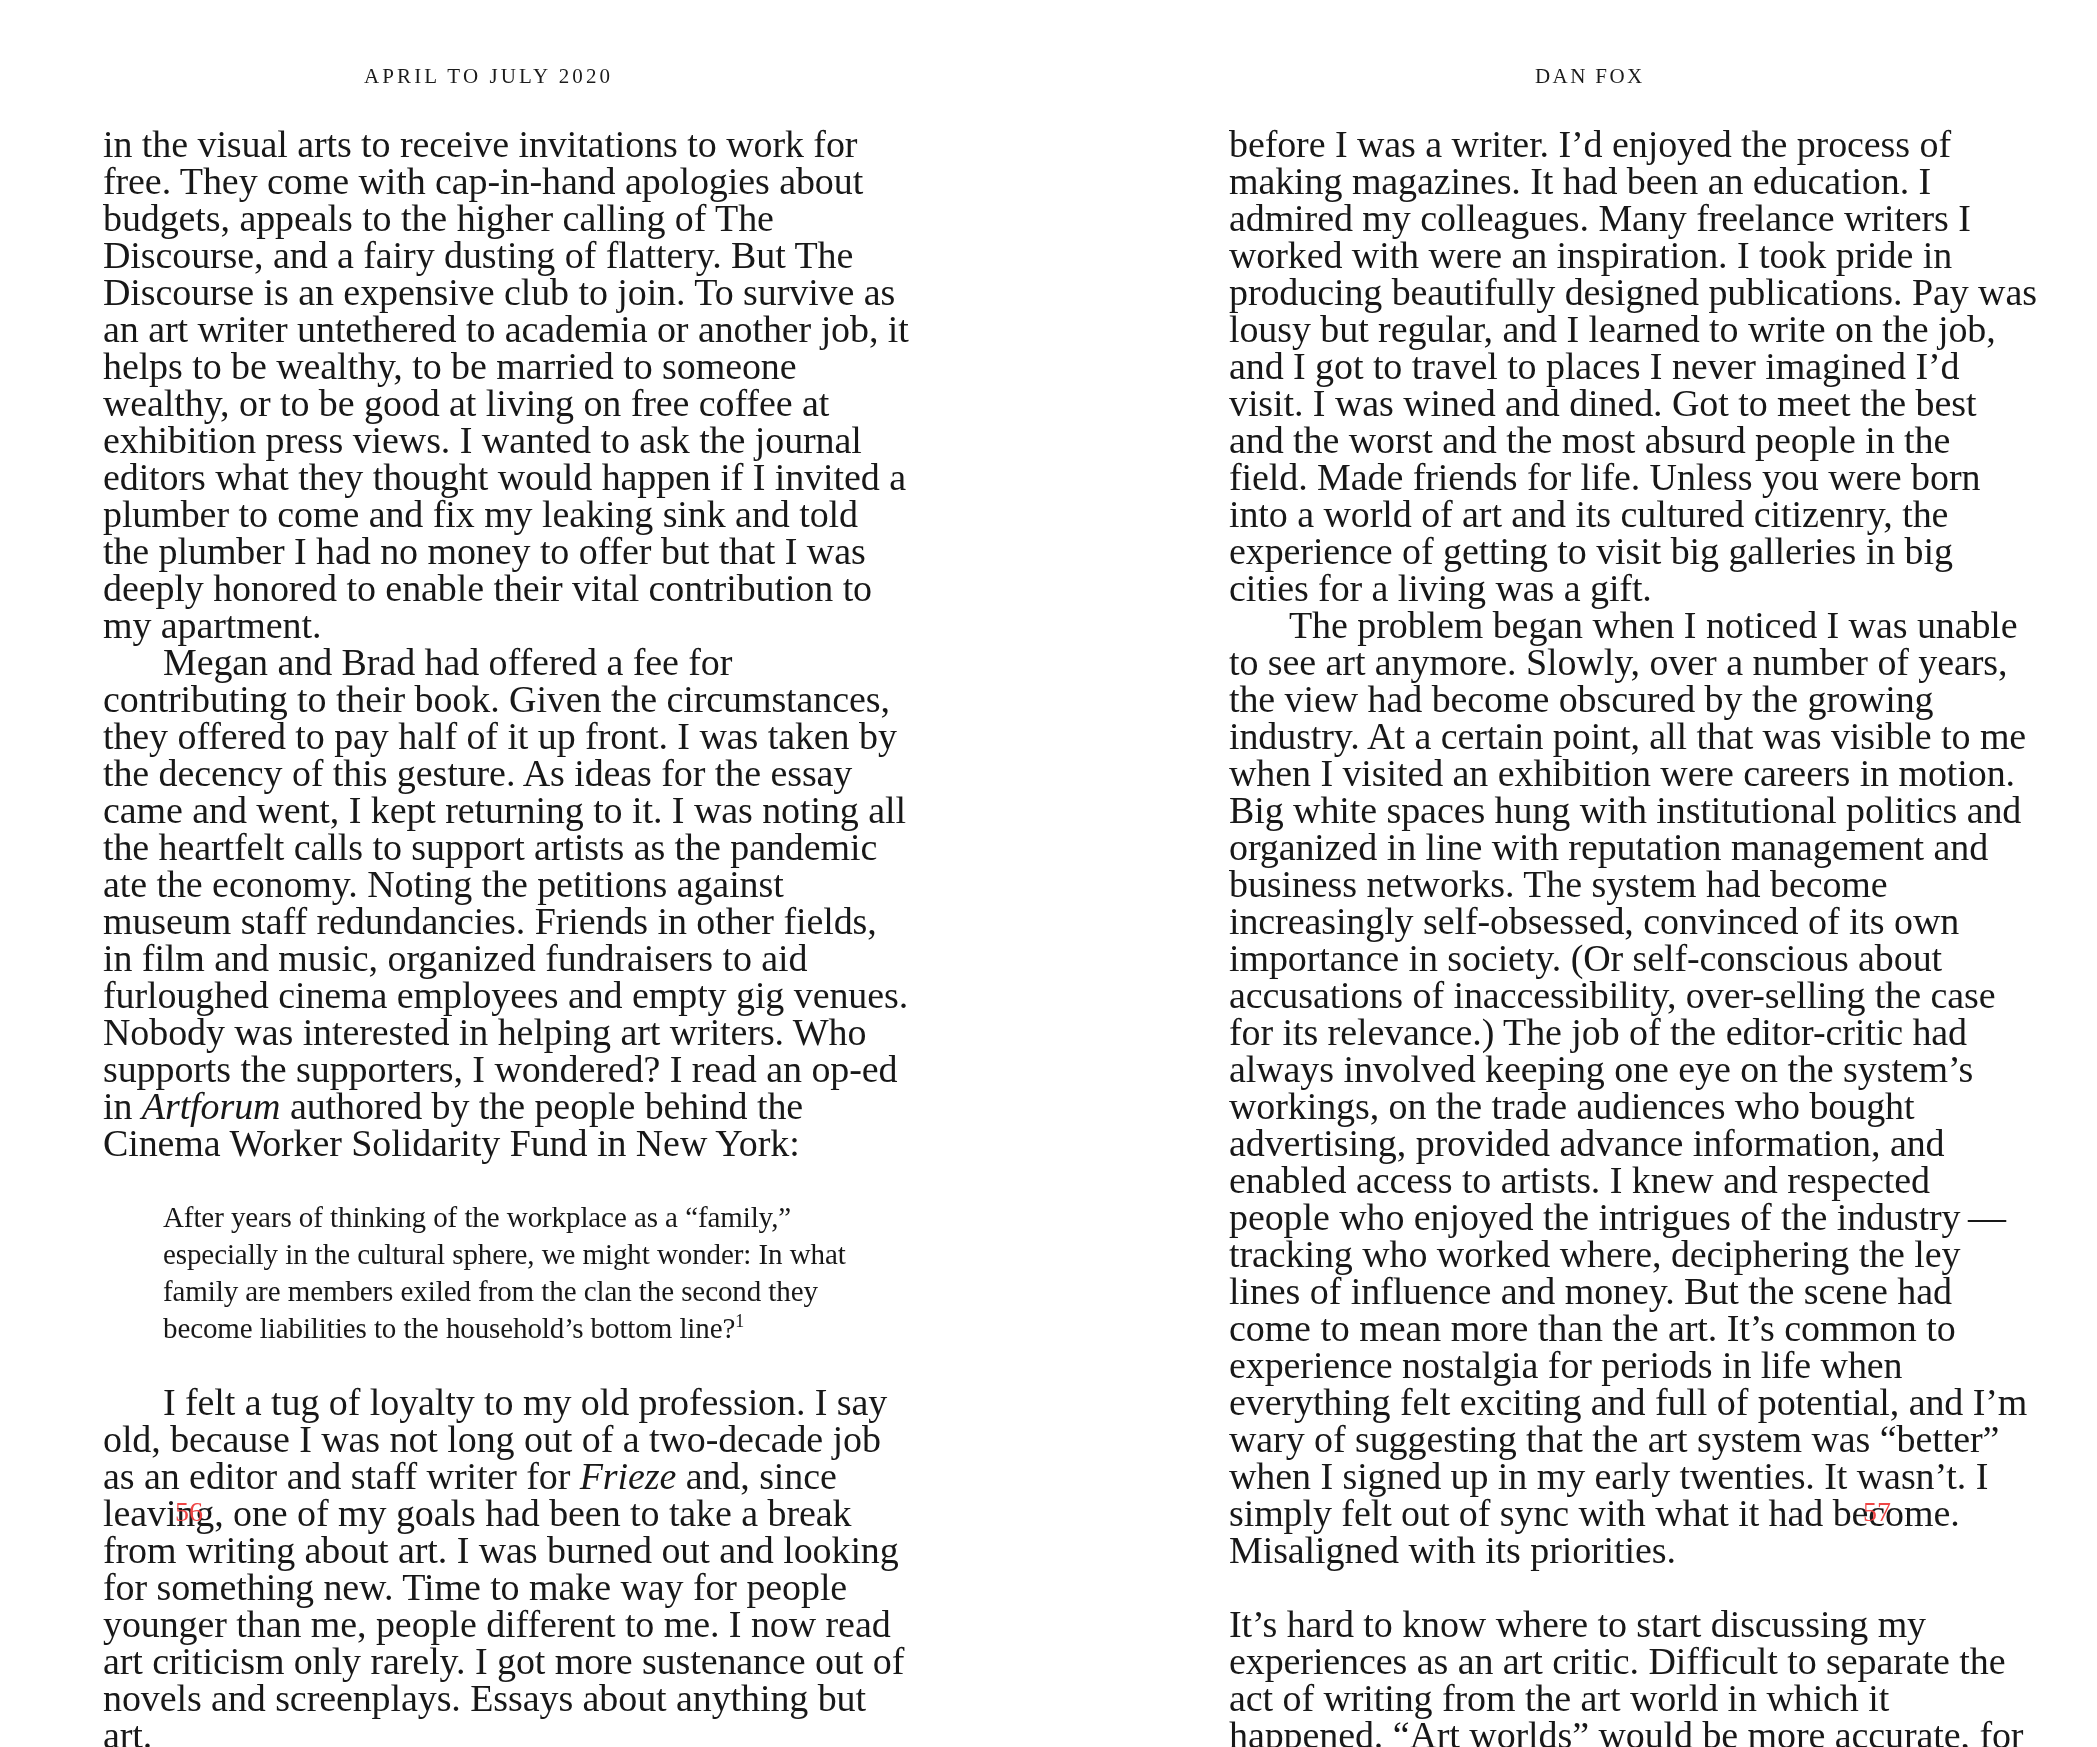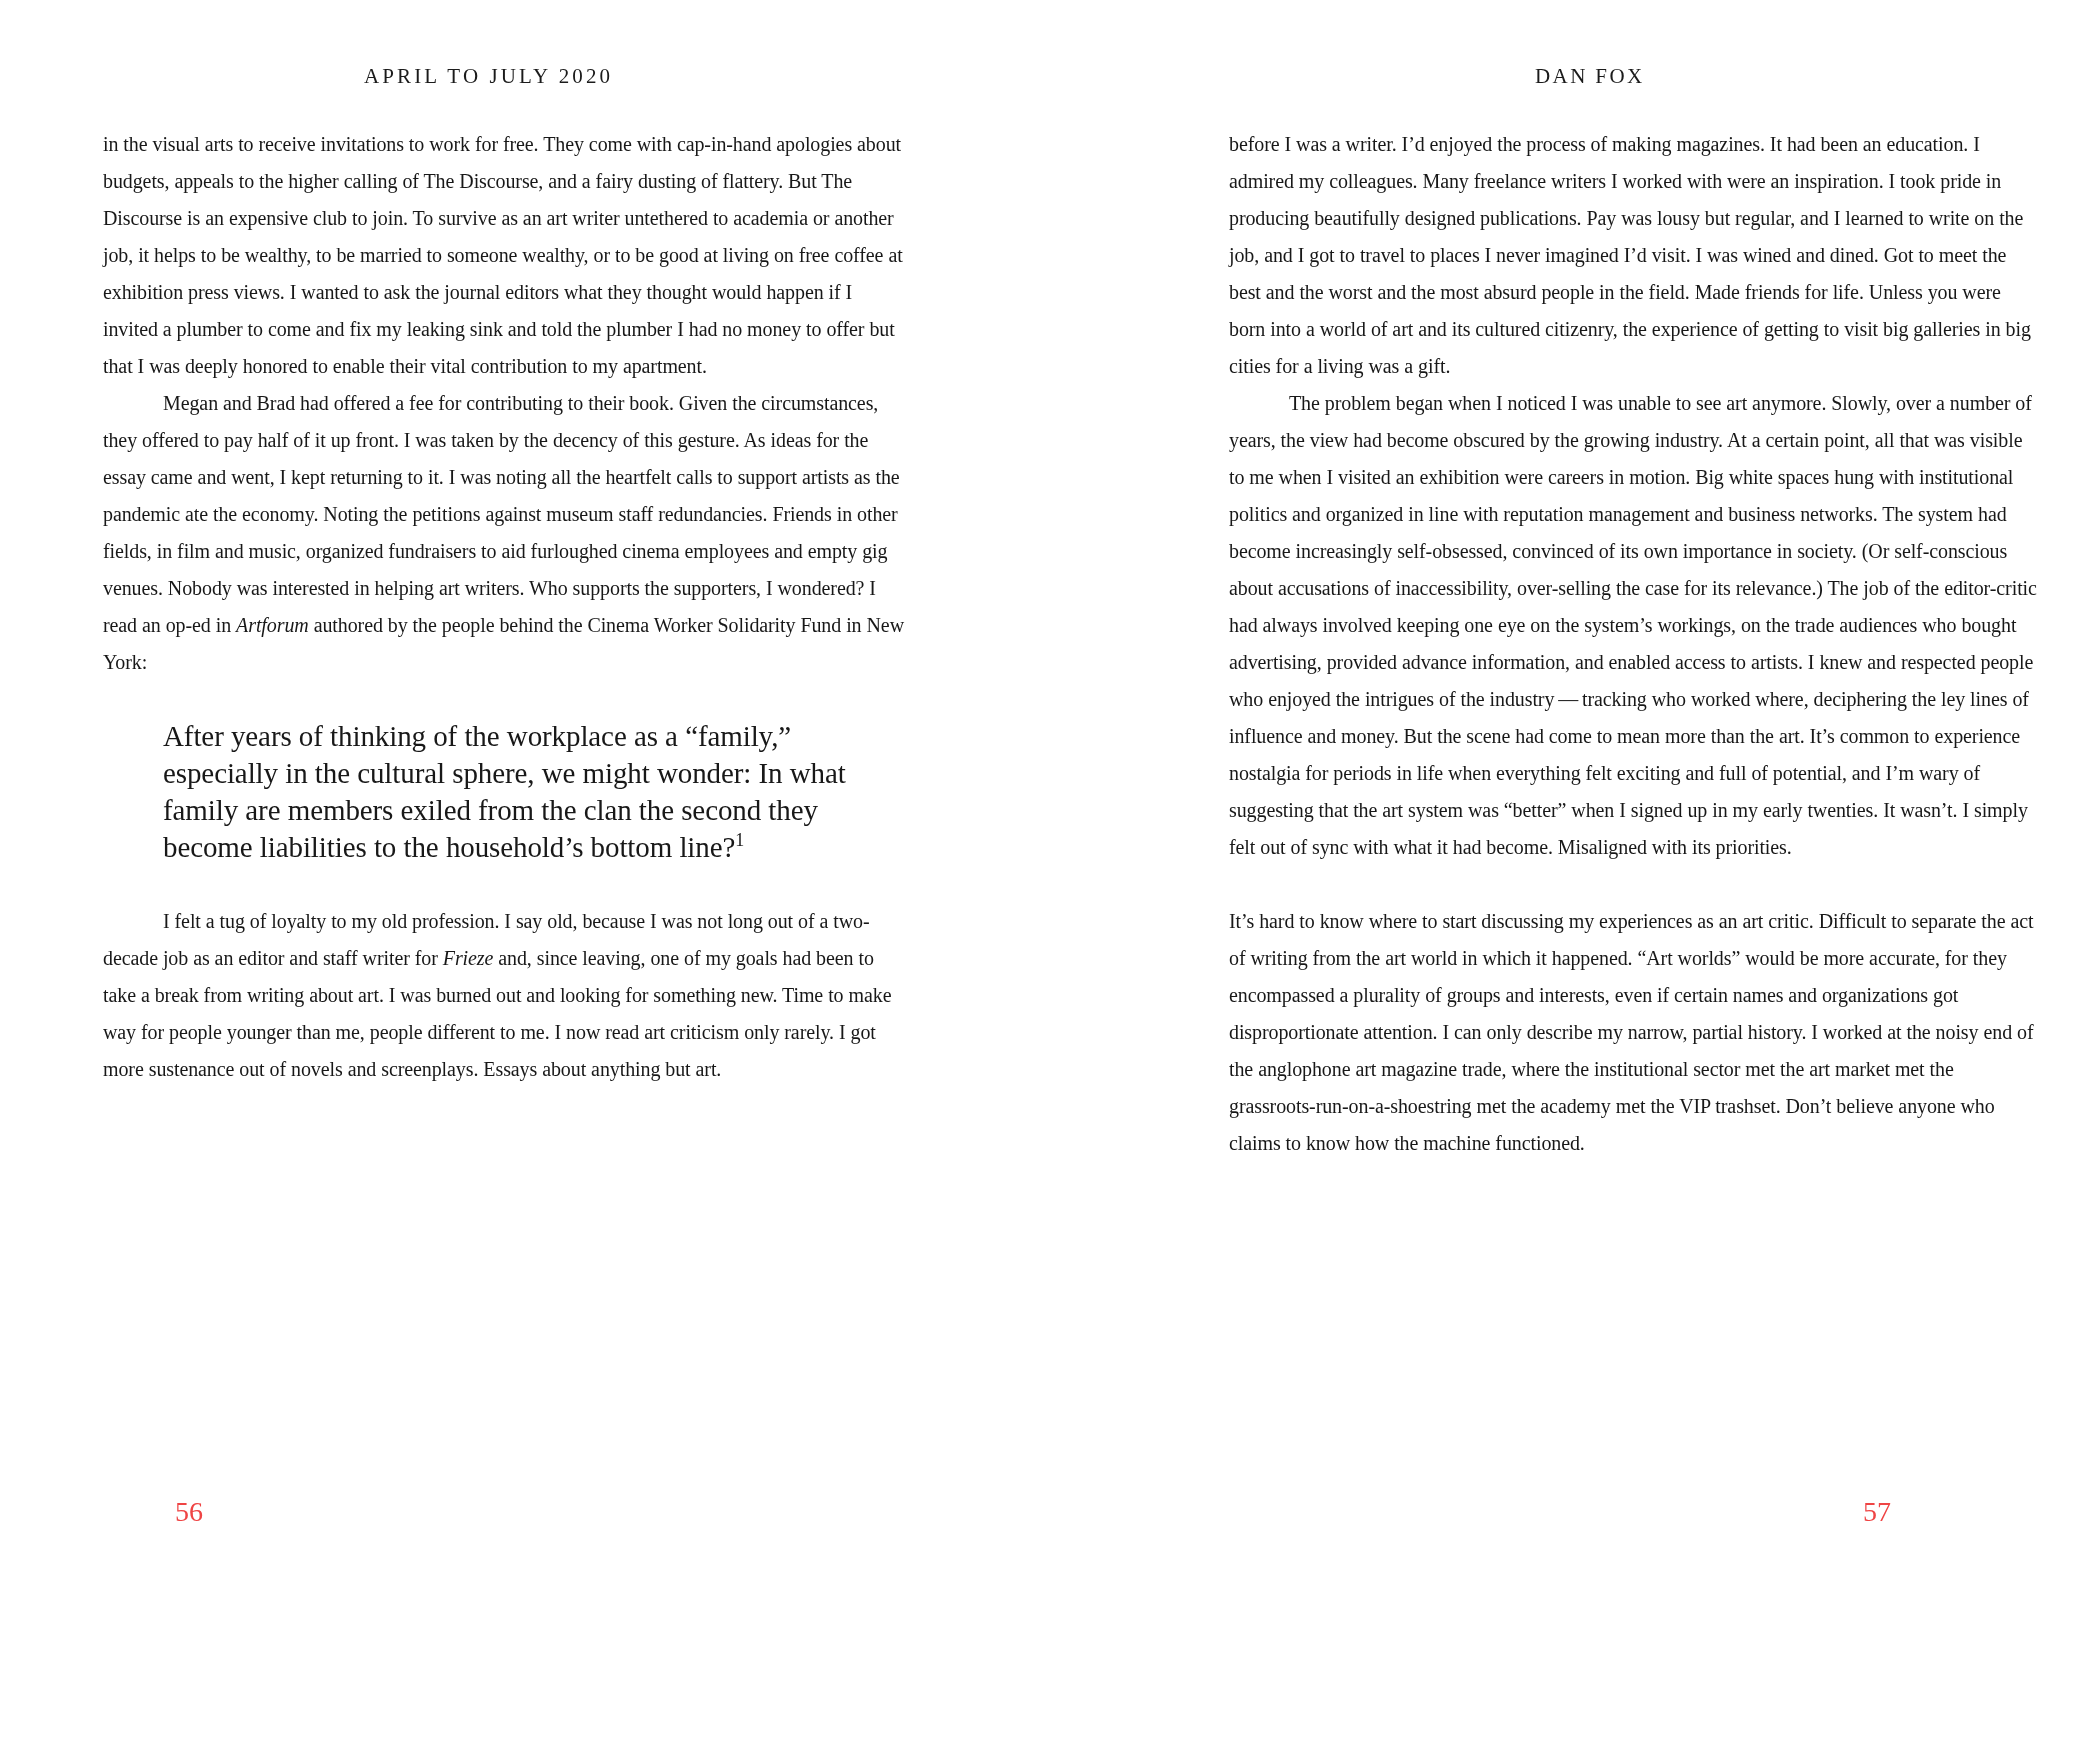--- a/index.html
+++ b/index.html
@@ -47,21 +47,21 @@
   .page {
     position: absolute;
     top: 126px;
     width: 808px;
   }
   .page.verso { left: 103px; }
   .page.recto { left: 1192px; margin-left: 37px; }
 
   .page p {
     margin: 0;
-    font-size: 20px;
+    font-size: 38px;
     line-height: 37px;
     text-align: left;
     letter-spacing: -0.1px;
     word-spacing: 0.1px;
     font-weight: 400;
   }
   .page p.indent { text-indent: 60px; }
 
   .blockquote {
     margin: 37px 0 37px 0;

